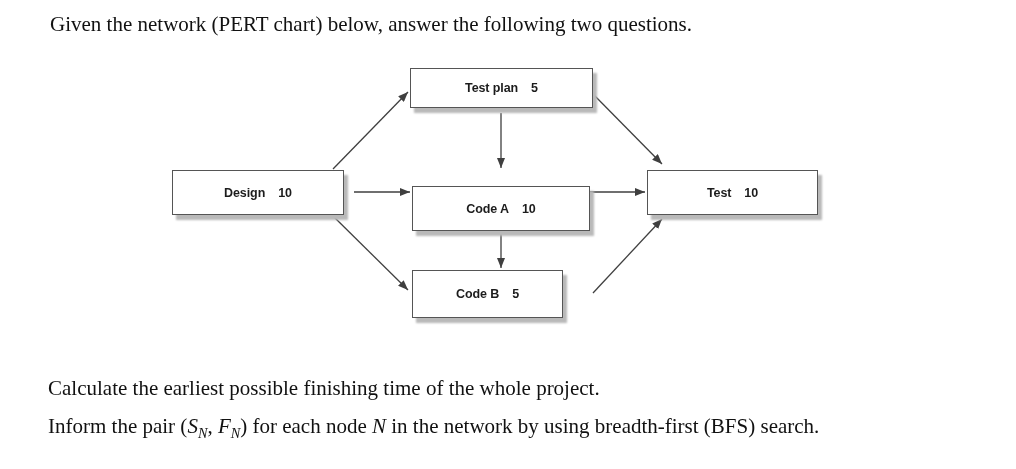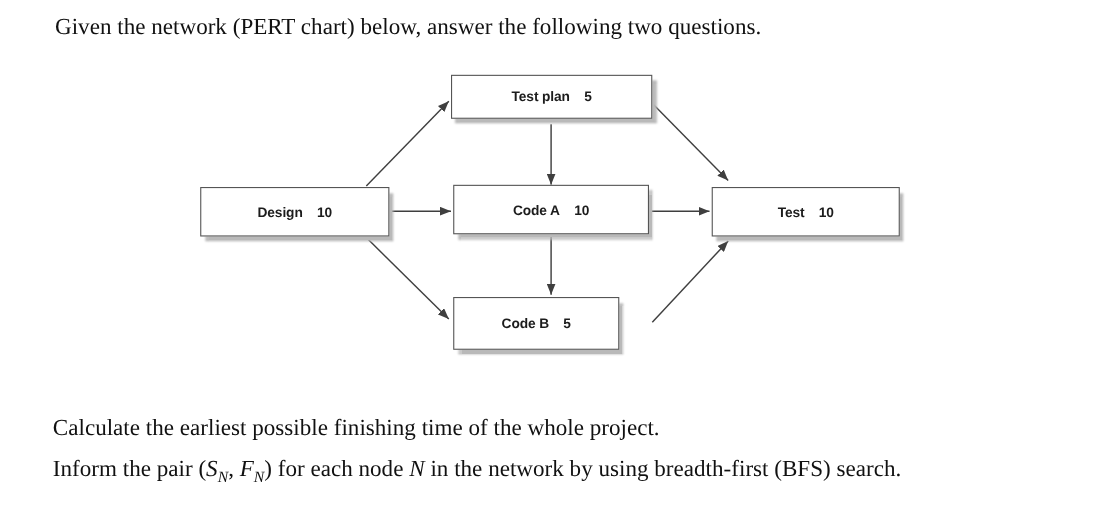--- a/index.html
+++ b/index.html
@@ -94,25 +94,25 @@
         <line x1="592" y1="93" x2="662" y2="164" class="edge" marker-end="url(#arrowhead)"></line>
         <line x1="590" y1="192" x2="645" y2="192" class="edge" marker-end="url(#arrowhead)"></line>
         <line x1="501" y1="215" x2="501" y2="268" class="edge" marker-end="url(#arrowhead)"></line>
         <line x1="593" y1="293" x2="662" y2="219" class="edge" marker-end="url(#arrowhead)"></line>
       </svg>
 
     <div class="node" style="left: 410px; top: 68px; width: 183px; height: 40px;">
       <span>Test plan</span>
       <span>5</span>
     </div>
-    <div class="node" style="left: 182px; top: 170px; width: 172px; height: 45px;">
+    <div class="node" style="left: 172px; top: 170px; width: 172px; height: 45px;">
       <span>Design</span>
       <span>10</span>
     </div>
-    <div class="node" style="left: 412px; top: 168px; width: 178px; height: 45px;">
+    <div class="node" style="left: 412px; top: 186px; width: 178px; height: 45px;">
       <span>Code A</span>
       <span>10</span>
     </div>
     <div class="node" style="left: 647px; top: 170px; width: 171px; height: 45px;">
       <span>Test</span>
       <span>10</span>
     </div>
     <div class="node" style="left: 412px; top: 270px; width: 151px; height: 48px;">
       <span>Code B</span>
       <span>5</span>

